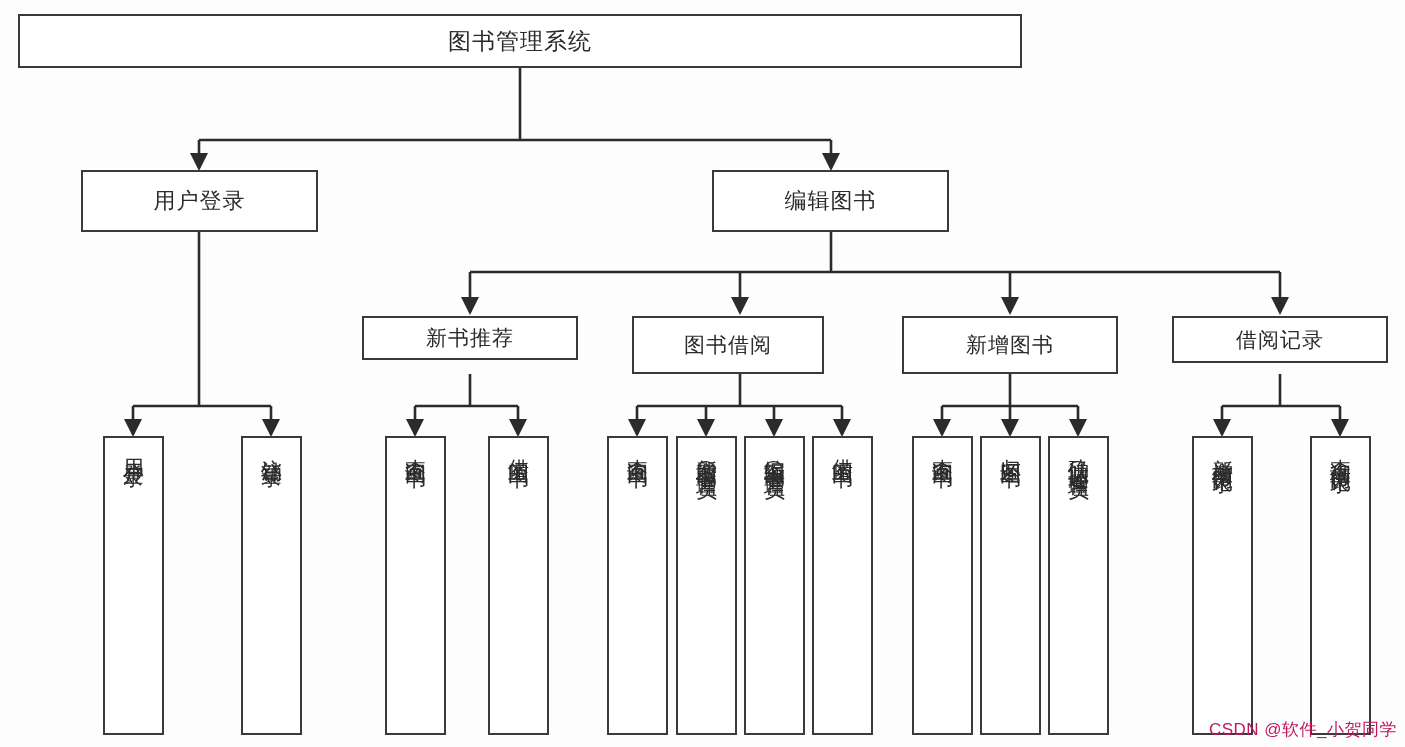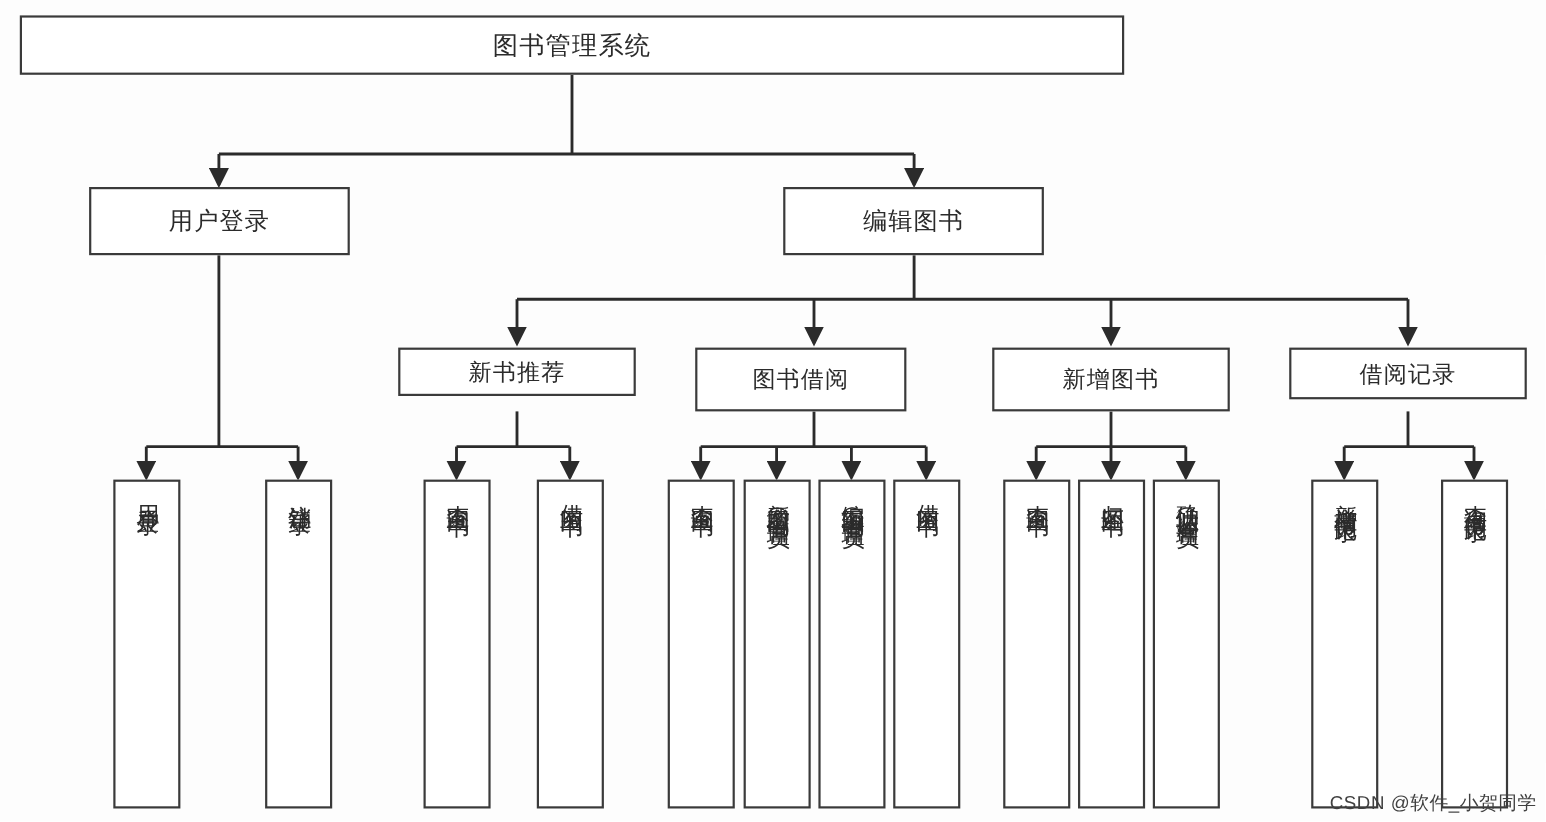--- a/index.html
+++ b/index.html
@@ -61,21 +61,21 @@
   }
   .hlabel {
     white-space: nowrap;
     letter-spacing: 1px;
   }
   .watermark {
     position: absolute;
     right: 8px;
     bottom: 6px;
     font-size: 17px;
-    color: #404040;
+    color: #be185d;
     letter-spacing: 0.5px;
     z-index: 3;
     white-space: nowrap;
   }
 </style>
 </head>
 <body>
 
 <div id="diagram">
 

